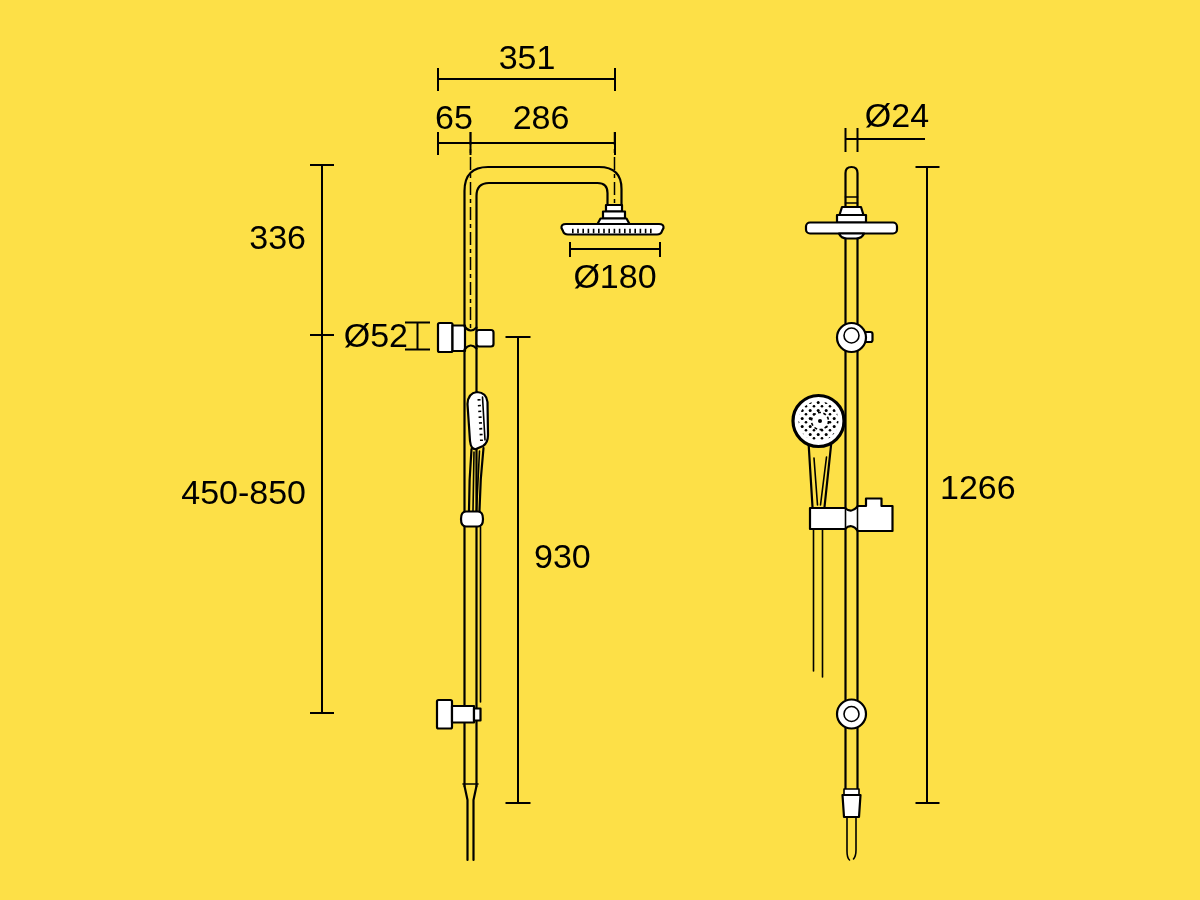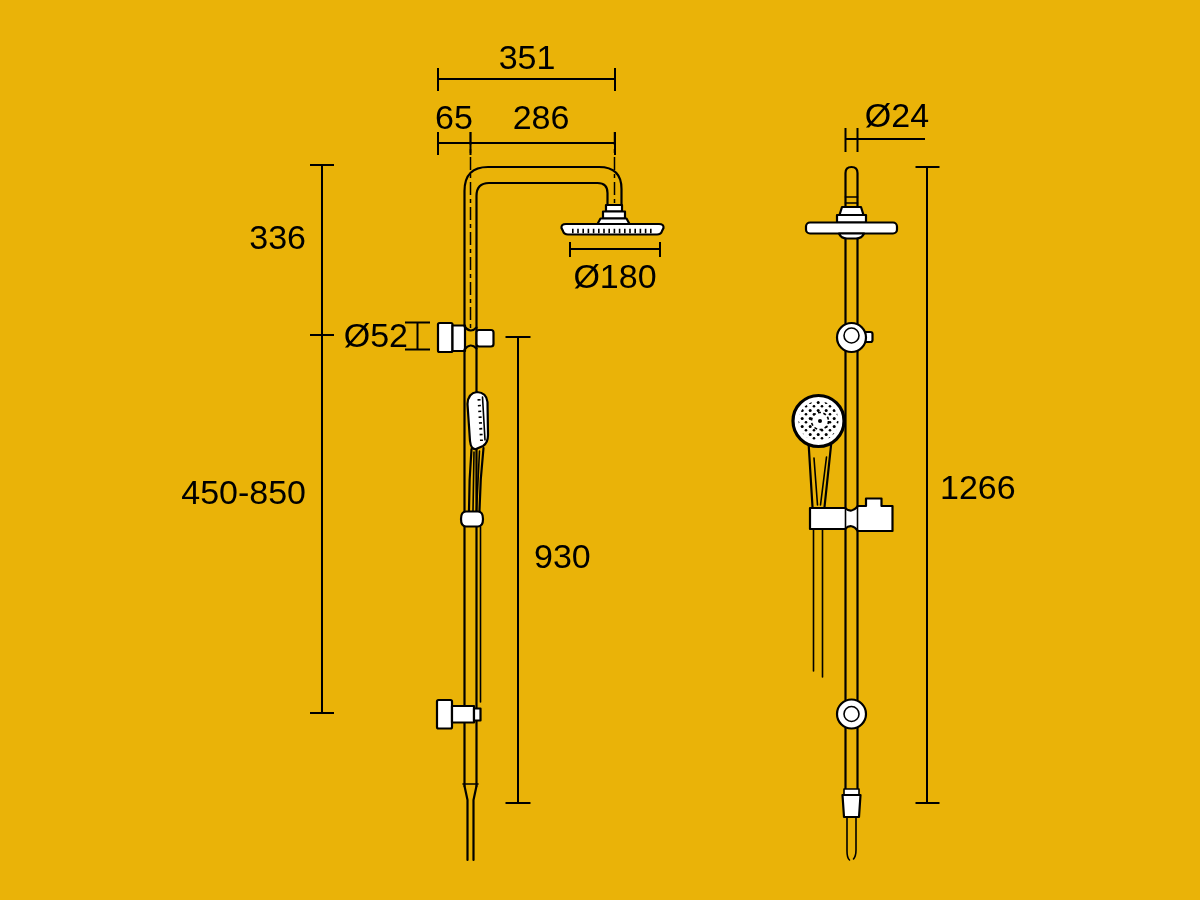--- a/index.html
+++ b/index.html
@@ -1,16 +1,16 @@
 <!DOCTYPE html>
 <html><head>
 <meta charset="utf-8">
 <style>
   html,body { margin:0; padding:0; background:#ffffff; }
-  .stage { width:1200px; height:900px; position:relative; background:#eab308; overflow:hidden; }
+  .stage { width:1200px; height:900px; position:relative; background:#fde047; overflow:hidden; }
   svg { display:block; }
   
   .s  { stroke:#000; stroke-width:2.2; fill:none; stroke-linecap:round; stroke-linejoin:round; }
   .sf { stroke:#000; stroke-width:2.2; fill:#fff; stroke-linejoin:round; }
   .thin { stroke-width:1.6; }
   .thick { stroke-width:3.2; }
   
   .d  { stroke:#000; stroke-width:2; fill:none; stroke-linecap:butt; }
   
   .cl { stroke:#000; stroke-width:1.5; fill:none; stroke-dasharray:13 4 4 4; }

